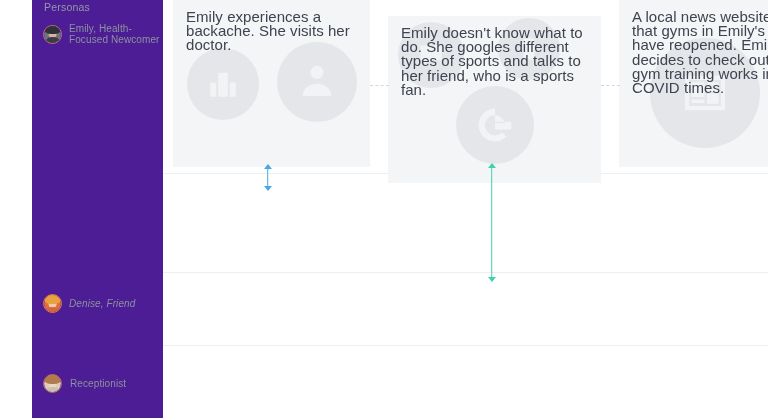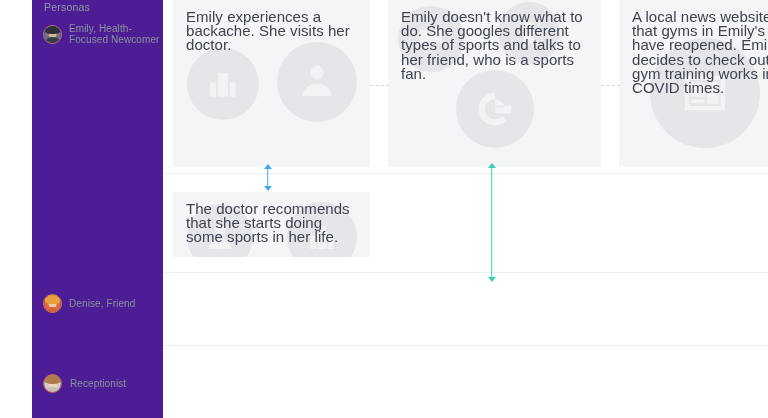--- a/index.html
+++ b/index.html
@@ -226,21 +226,21 @@
       <div class="persona-avatar pa-emily">
         <span class="face"></span>
           <span class="head"></span>
           <span class="hair"></span>
           <span class="body"></span>
       </div>
       <div class="persona-label">Emily, Health-Focused Newcomer</div>
     </div>
 
 
-    <div class="persona" style="top:294px;">
+    <div class="persona" style="top:294px;font-style:italic;">
       <div class="persona-avatar pa-denise">
         <span class="face"></span>
           <span class="head"></span>
           <span class="hair"></span>
           <span class="body"></span>
       </div>
       <div class="persona-label">Denise, Friend</div>
     </div>
 
     <div class="persona" style="top:374px;gap:8px;">
@@ -276,21 +276,21 @@
           <path d="M3.4 20.4c0-4.3 3.8-7.3 8.6-7.3s8.6 3 8.6 7.3z"></path>
           <circle cx="8.4" cy="17.6" r="2" fill="#e4e6e9"></circle>
           <circle cx="8.4" cy="17.6" r="1" fill="#f2f3f5"></circle>
           <rect x="14.6" y="15.2" width="1.7" height="5.2" fill="#e4e6e9"></rect>
           <rect x="12.9" y="16.9" width="5.2" height="1.7" fill="#e4e6e9"></rect>
         </svg>
       </div>
       <p class="card-text">Emily experiences a backache. She visits her doctor.</p>
     </div>
 
-    <div class="card" style="left:225px; top:0; width:213px; height:167px;">
+    <div class="card" style="left:225px; top:16px; width:213px; height:167px;">
       <div class="icon-blob" style="left:10px; top:6px; width:66px; height:66px;">
         <svg width="30" height="30" viewBox="0 0 24 24">
           <path d="M3.5 4.3h17v11.6h-9.3l-5 4v-4h-2.7z"></path>
         </svg>
       </div>
       <div class="icon-blob" style="left:110px; top:2px; width:62px; height:62px;">
         <svg width="26" height="26" viewBox="0 0 24 24">
           <rect x="7" y="2.4" width="10" height="19.2" rx="1.6"></rect>
           <rect x="8.6" y="4.8" width="6.8" height="12.6" fill="#e4e6e9"></rect>
           <circle cx="12" cy="19.4" r="1" fill="#e4e6e9"></circle>
@@ -311,36 +311,20 @@
           <rect x="6.2" y="7.4" width="5.6" height="6.3"></rect>
           <rect x="12.9" y="7.4" width="4.9" height="1.5"></rect>
           <rect x="12.9" y="9.8" width="4.9" height="1.5"></rect>
           <rect x="12.9" y="12.2" width="4.9" height="4.4"></rect>
           <rect x="6.2" y="14.8" width="5.6" height="1.5"></rect>
         </svg>
       </div>
       <p class="card-text">A local news website says that gyms in Emily's city have reopened. Emily decides to check out how gym training works in the COVID times.</p>
     </div>
 
-    <div class="card" style="left:10px; top:192px; width:197px; height:65px;">
-      <div class="icon-blob" style="left:14px; top:12px; width:66px; height:66px;">
-        <svg width="32" height="32" viewBox="0 0 24 24">
-          <circle cx="12" cy="6.6" r="4"></circle>
-          <path d="M3.6 21c0-4.4 3.7-7.5 8.4-7.5s8.4 3.1 8.4 7.5z"></path>
-        </svg>
-      </div>
-      <div class="icon-blob" style="left:114px; top:10px; width:70px; height:70px;">
-        <svg width="32" height="32" viewBox="0 0 24 24">
-          <rect x="3.4" y="11" width="4.2" height="10" rx=".5"></rect>
-          <rect x="16.6" y="11" width="4.2" height="10" rx=".5"></rect>
-          <rect x="9" y="4" width="6.4" height="17" rx=".5"></rect>
-        </svg>
-      </div>
-      <p class="card-text">The doctor recommends that she starts doing some sports in her life.</p>
-    </div>
 
 
     <div class="dashed-link" style="left:207px; top:85px; width:19px;"></div>
     <div class="dashed-link" style="left:438px; top:85px; width:19px;"></div>
 
     <div class="arrow-v arrow-blue" style="left:100px; top:164px; height:27px;">
       <span class="head-up"></span>
         <span class="shaft"></span>
         <span class="head-dn"></span>
     </div>

